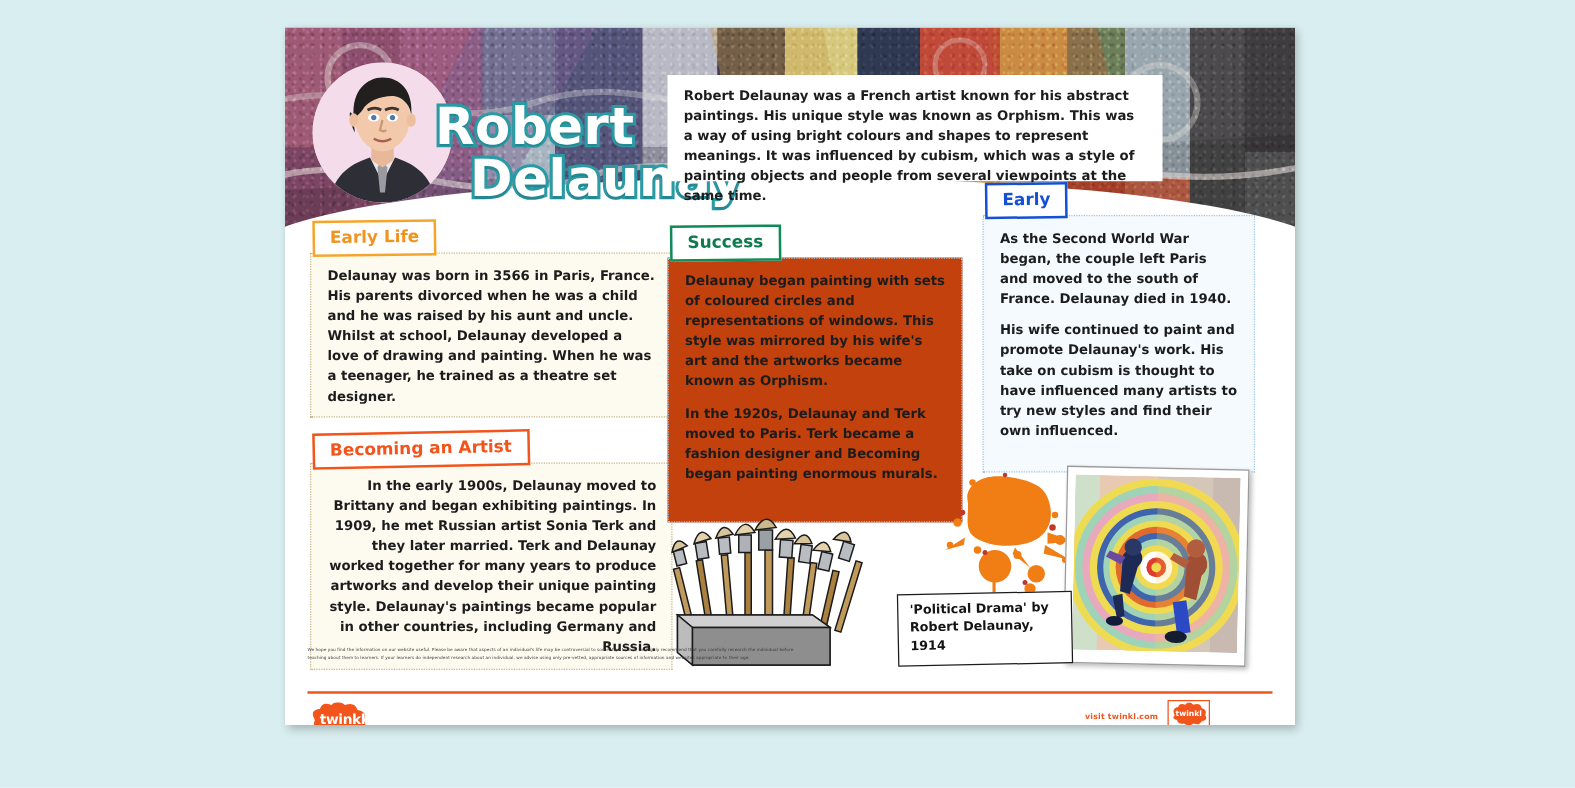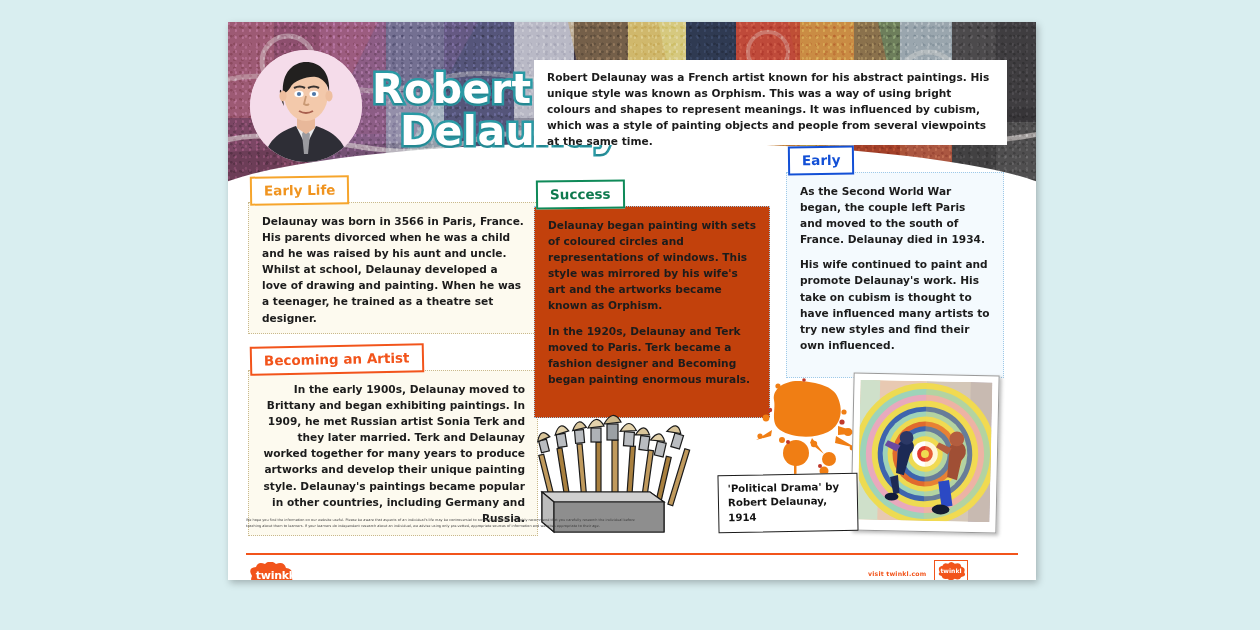--- a/index.html
+++ b/index.html
@@ -58,43 +58,42 @@
     position: absolute; left: 22px; top: 28px;
     width: 112px; height: 112px;
     border-radius: 50%;
     background: #f3d8e8;
     overflow: hidden;
     border: 0;
   }
 
   
   .title-block {
-    position: absolute; left: 120px; top: 48px;
+    position: absolute; left: 120px; top: 60px;
     width: 320px;
     line-height: .93;
     pointer-events: none;
-    margin-left: 24px;
   }
   .title-line {
     font-family: "DejaVu Sans", sans-serif;
     font-weight: bold;
     font-size: 41px;
     letter-spacing: .5px;
     color: #ffffff;
     -webkit-text-stroke: 5px #2a9aa5;
     paint-order: stroke fill;
     text-shadow: 0 2px 0 rgba(0,0,0,.12);
     display: block;
   }
   .title-line.l2 { margin-left: 28px; margin-top: 4px; }
 
   
   .intro {
     position: absolute; left: 306px; top: 38px;
-    width: 473px; height: 85px;
+    width: 396px; height: 85px;
     background: #ffffff;
     padding: 9px 12px 8px 13px;
   }
   .body-text {
     font-family: "DejaVu Sans", sans-serif;
     font-size: 10.6px;
     font-weight: bold;
     line-height: 1.52;
     color: #1c1c1c;
   }
@@ -317,21 +316,21 @@
     <div class="panel becoming">
       <p class="body-text">In the early 1900s, Delaunay moved to Brittany and began exhibiting paintings. In 1909, he met Russian artist Sonia Terk and they later married. Terk and Delaunay worked together for many years to produce artworks and develop their unique painting style. Delaunay's paintings became popular in other countries, including Germany and Russia.</p>
     </div>
 
     <div class="panel success">
       <p class="body-text">Delaunay began painting with sets of coloured circles and representations of windows. This style was mirrored by his wife's art and the artworks became known as Orphism.</p>
       <p class="body-text">In the 1920s, Delaunay and Terk moved to Paris. Terk became a fashion designer and Becoming began painting enormous murals.</p>
     </div>
 
     <div class="panel legacy">
-      <p class="body-text">As the Second World War began, the couple left Paris and moved to the south of France. Delaunay died in 1934.</p>
+      <p class="body-text">As the Second World War began, the couple left Paris and moved to the south of France. Delaunay died in 1940.</p>
       <p class="body-text">His wife continued to paint and promote Delaunay's work. His take on cubism is thought to have influenced many artists to try new styles and find their own influenced.</p>
     </div>
 
     <div class="brushes">
       <svg width="172" height="122" viewBox="0 0 172 122">
         <g stroke="#1b1b1b" stroke-width="1.2">
 
           <g>
               <rect x="18" y="40" width="5" height="56" fill="#c09a5d" transform="rotate(-14 20 70)"></rect>
               <rect x="12" y="26" width="8" height="12" fill="#b9bcc0" transform="rotate(-14 16 32)"></rect>

